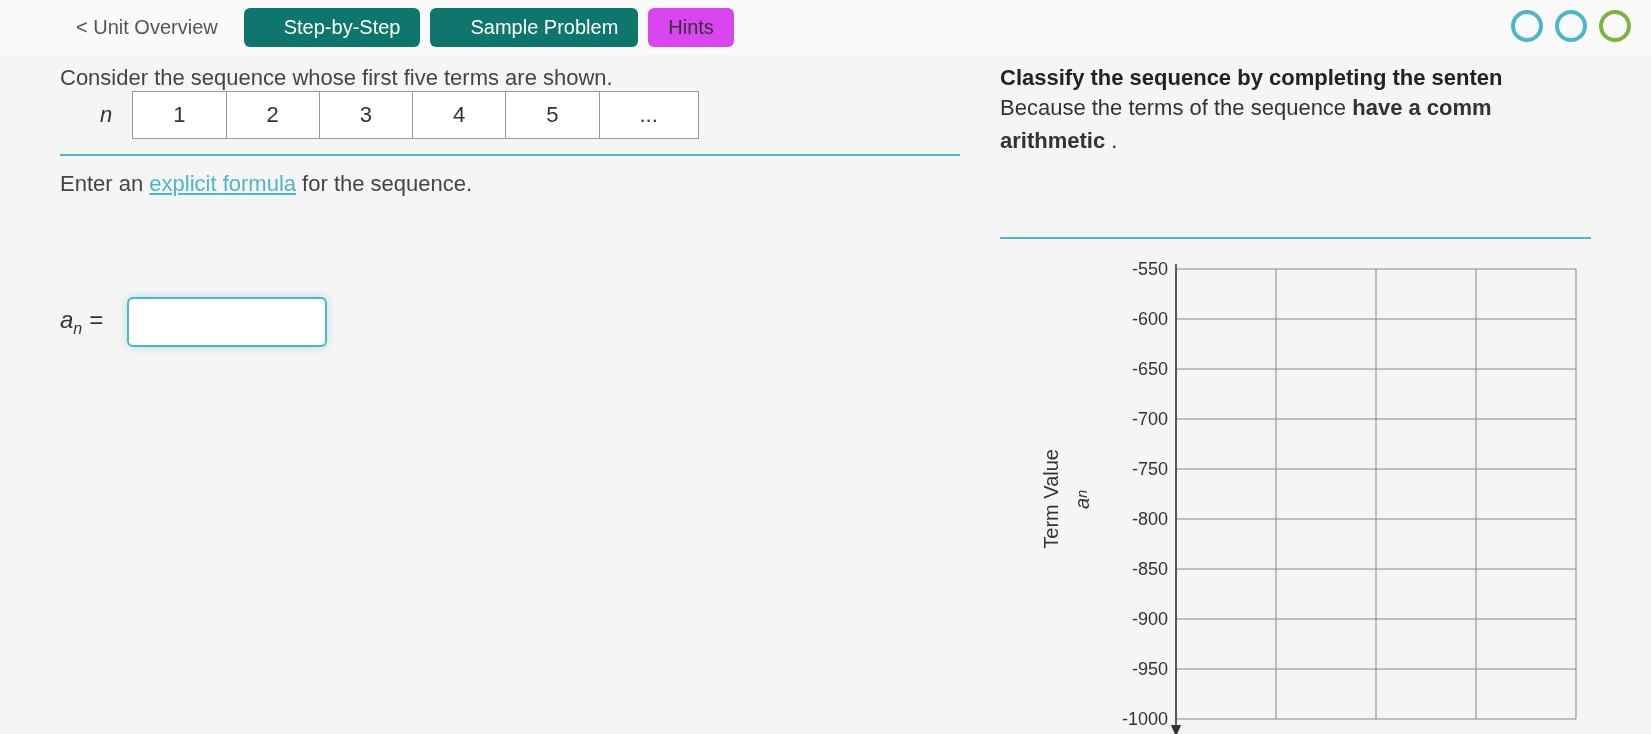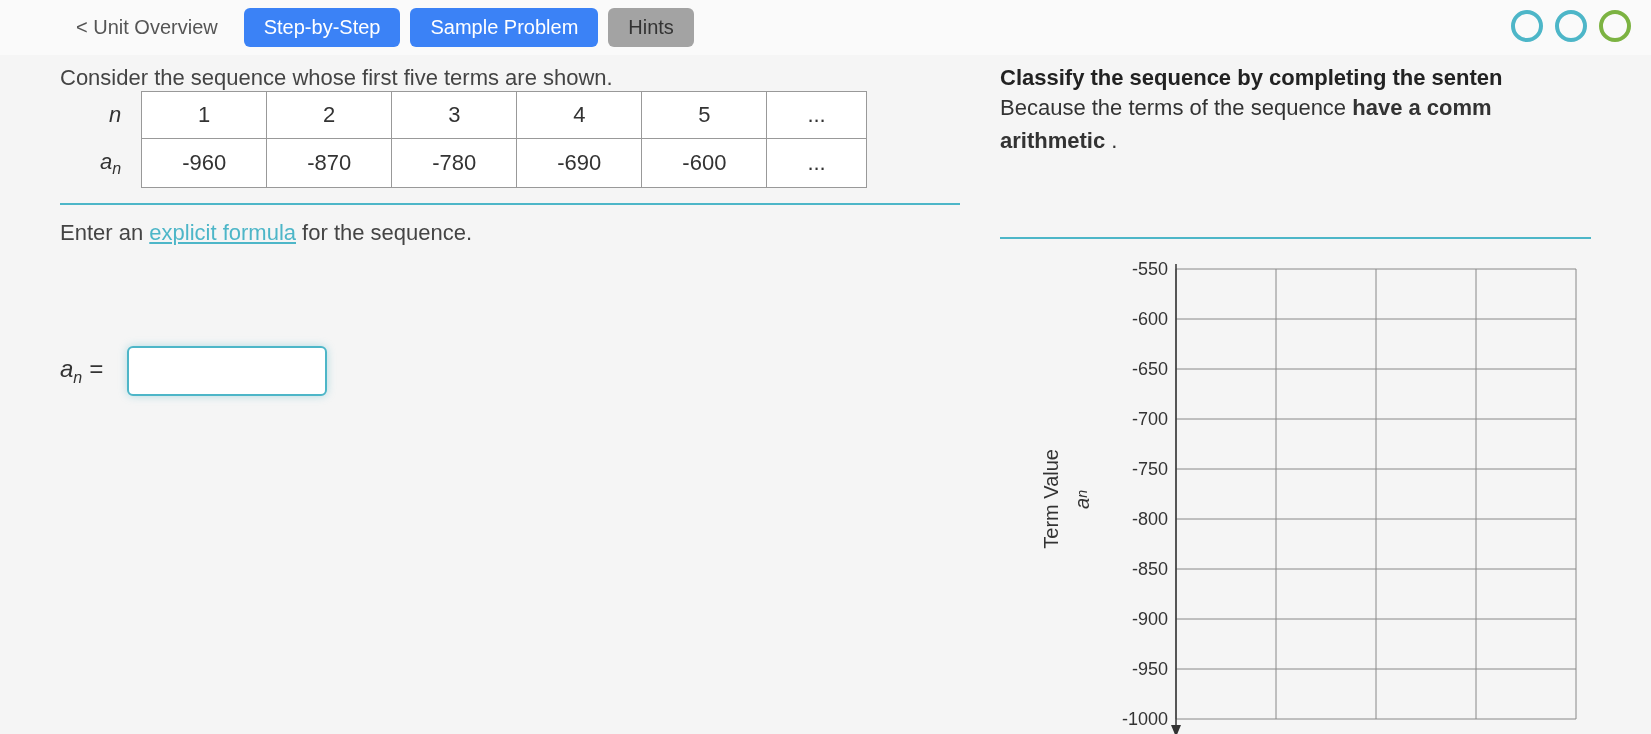--- a/index.html
+++ b/index.html
@@ -25,22 +25,22 @@
       padding: 8px 16px;
       cursor: pointer;
     }
     .nav-tab {
       padding: 8px 20px;
       border-radius: 6px;
       font-size: 20px;
       color: white;
       cursor: pointer;
     }
-    .nav-tab.teal { background: #3b82f6; }
-    .nav-tab.orange { background: #a3a3a3; color: #333; }
+    .nav-tab.teal { background: #0f766e; padding-left: 40px; }
+    .nav-tab.orange { background: #d946ef; color: #333; }
     .circles {
       position: absolute;
       right: 20px;
       top: 10px;
       display: flex;
       gap: 12px;
     }
     .circle {
       width: 32px;
       height: 32px;
@@ -181,29 +181,20 @@
 
     <table class="seq-table">
       <tbody>
           <tr>
         <td class="row-label">n</td>
         <td>1</td>
         <td>2</td>
         <td>3</td>
         <td>4</td>
         <td>5</td>
-        <td>...</td>
-      </tr>
-      <tr>
-        <td class="row-label"><span>a</span><span class="sub">n</span></td>
-        <td>-960</td>
-        <td>-870</td>
-        <td>-780</td>
-        <td>-690</td>
-        <td>-600</td>
         <td>...</td>
       </tr>
     </tbody>
       </table>
 
     <hr class="divider">
 
     <p class="question">
       <span>Enter an </span><span class="underline">explicit formula</span><span> for the sequence.</span>
     </p>

